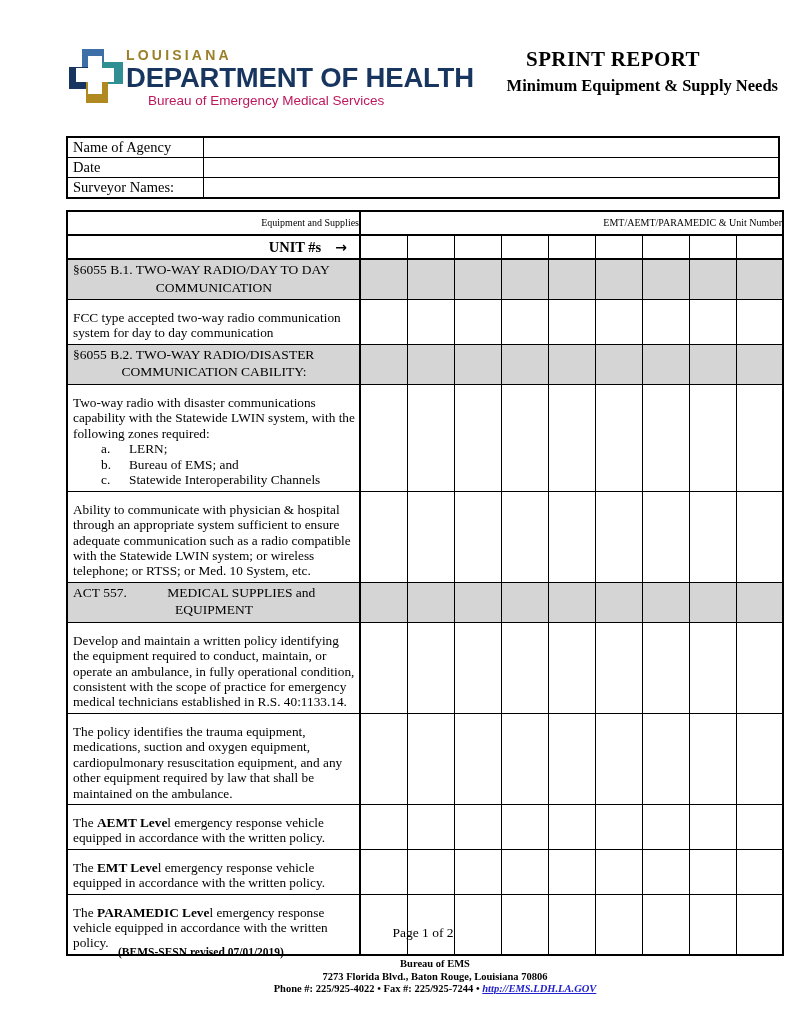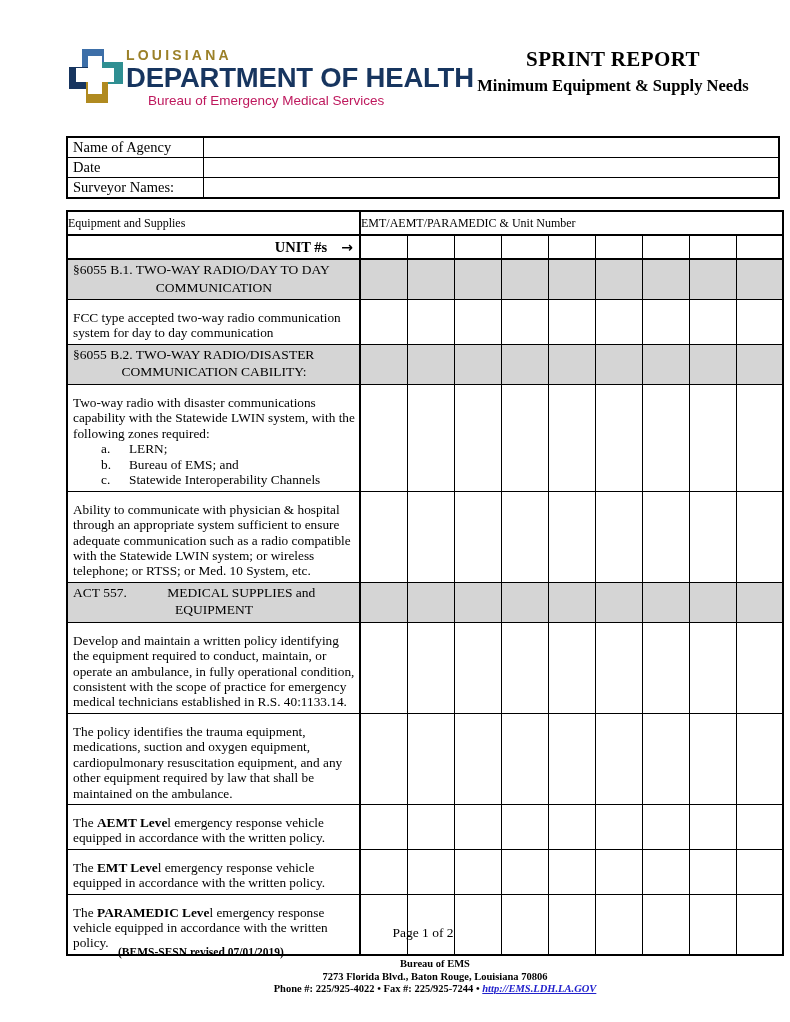--- a/index.html
+++ b/index.html
@@ -92,20 +92,21 @@
     font-weight: bold;
     letter-spacing: 0.4px;
     line-height: 26px;
   }
   .title-sub {
     font-family: "Liberation Serif", serif;
     font-size: 16.5px;
     font-weight: bold;
     line-height: 22px;
     margin-top: 3px;
+    text-align: right;
   }
 
   
   .info-table {
     position: absolute;
     left: 38px;
     top: 136px;
     width: 714px;
     border-collapse: collapse;
     border: 2.5px solid #000;
@@ -146,40 +147,40 @@
     border: 1px solid #000;
     padding: 0;
     vertical-align: top;
     font-weight: normal;
   }
 
   .col-desc { width: 293px; }
   .col-unit { width: 47px; }
 
   .hdr-main {
-    text-align: left;
-    font-size: 12px;
+    text-align: right;
+    font-size: 10px;
     font-weight: bold;
     height: 22px;
     line-height: 22px;
     vertical-align: middle;
     border-bottom: 2.2px solid #000 !important;
   }
   .hdr-desc {
     border-right: 2.2px solid #000 !important;
   }
   .unitrow td {
     height: 22px;
     border-bottom: 2.2px solid #000 !important;
   }
   .unitrow .unit-label {
     text-align: right;
     font-size: 14.5px;
     font-weight: bold;
-    padding-right: 6px;
+    padding-right: 12px;
     vertical-align: middle;
     border-right: 2.2px solid #000 !important;
   }
   .unit-arrow {
     font-family: "DejaVu Sans", sans-serif;
     font-weight: bold;
     font-size: 14px;
     margin-left: 14px;
   }
 

